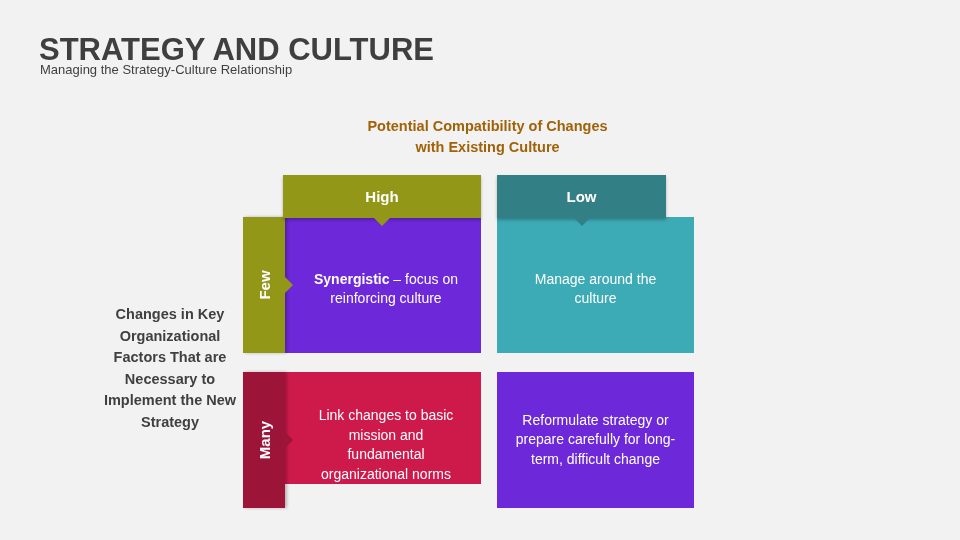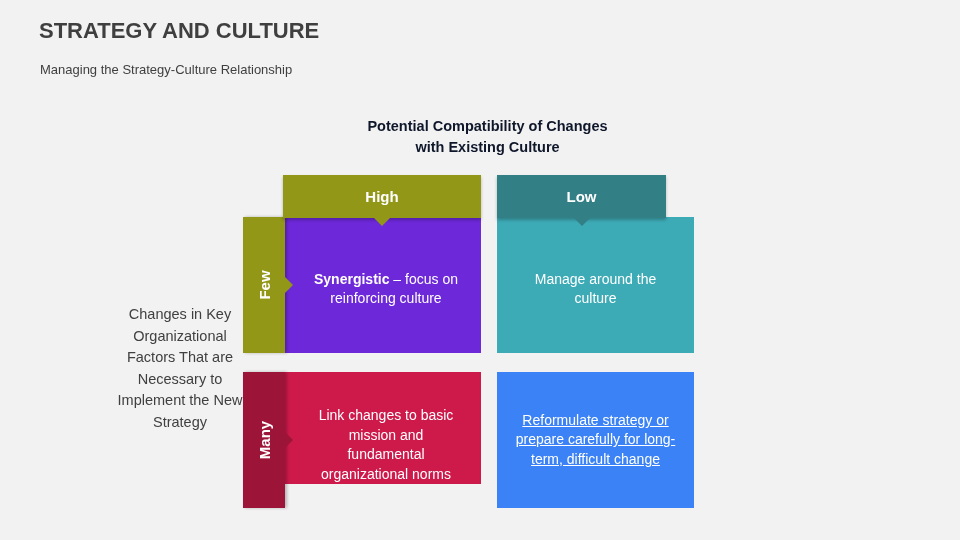--- a/index.html
+++ b/index.html
@@ -1,35 +1,35 @@
 <!DOCTYPE html>
 <html><head>
 <meta charset="utf-8">
 <style>
   html, body { margin:0; padding:0; }
   body { width:960px; height:540px; background:#f2f2f2; position:relative; overflow:hidden;
          font-family:"Liberation Sans", sans-serif; color:#404040; }
-  .title { position:absolute; left:39px; top:18px; font-size:22px; font-weight:bold; color:#3f3f3f; letter-spacing:0px; }
+  .title { position:absolute; left:39px; top:32px; font-size:31px; font-weight:bold; color:#3f3f3f; letter-spacing:0px; }
   .subtitle { position:absolute; left:40px; top:62px; font-size:13px; color:#3f3f3f; }
-  .col-axis { position:absolute; left:360px; top:116px; width:255px; text-align:center; font-size:14.5px; font-weight:bold; line-height:21px; color:#0f172a; }
-  .row-axis { position:absolute; left:110px; top:304px; width:140px; text-align:center; font-size:14.5px; font-weight:normal; line-height:21.5px; color:#404040; }
+  .col-axis { position:absolute; left:360px; top:116px; width:255px; text-align:center; font-size:14.5px; font-weight:bold; line-height:21px; color:#a16207; }
+  .row-axis { position:absolute; left:100px; top:304px; width:140px; text-align:center; font-size:14.5px; font-weight:bold; line-height:21.5px; color:#404040; }
   .head { position:absolute; height:43px; display:flex; align-items:center; justify-content:center; color:#fff; font-weight:bold; font-size:15px; box-shadow:0 2px 3px rgba(0,0,0,0.25); z-index:3; }
   .head::after { content:""; position:absolute; bottom:-8px; left:50%; margin-left:-8px; width:0; height:0; border-left:8px solid transparent; border-right:8px solid transparent; border-top:8px solid; border-top-color:inherit; }
   .head-high { left:283px; top:175px; width:198px; background:#929718; border-color:#929718; }
   .head-low { left:497px; top:175px; width:169px; background:#337f86; border-color:#337f86; }
   .side { position:absolute; width:42px; color:#fff; font-weight:bold; font-size:15px; box-shadow:2px 0 3px rgba(0,0,0,0.25); z-index:2; }
   .side::after { content:""; position:absolute; right:-8px; top:50%; margin-top:-8px; width:0; height:0; border-top:8px solid transparent; border-bottom:8px solid transparent; border-left:8px solid; border-left-color:inherit; }
   .side-label { position:absolute; left:50%; top:50%; transform:translate(-50%,-50%) rotate(-90deg); white-space:nowrap; }
   .side-few { left:243px; top:217px; height:136px; background:#929718; border-color:#929718; }
   .side-many { left:243px; top:372px; height:136px; background:#9c1538; border-color:#9c1538; }
   .cell { position:absolute; display:flex; align-items:center; justify-content:center; text-align:center; color:#fff; font-size:14px; line-height:19.5px; box-sizing:border-box; padding:0 18px; }
   .cell-tl { left:283px; top:217px; width:198px; height:136px; background:#6d28d9; padding-left:26px; }
   .cell-tr { left:497px; top:217px; width:197px; height:136px; background:#3dabb6; }
   .cell-bl { left:283px; top:372px; width:198px; height:112px; background:#cd1a4b; padding-left:26px;align-items:flex-end; }
-  .cell-br { left:497px; top:372px; width:197px; height:136px; background:#3b82f6;text-decoration:underline; }
+  .cell-br { left:497px; top:372px; width:197px; height:136px; background:#6d28d9; }
   .cell-tl, .cell-tr { padding-top:8px; }
   b.em { font-weight:bold; }
 </style>
 </head>
 <body>
 
 <div class="title">STRATEGY AND CULTURE</div>
 <div class="subtitle">Managing the Strategy-Culture Relationship</div>
 
 <div class="col-axis">Potential Compatibility of Changes with Existing Culture</div>

